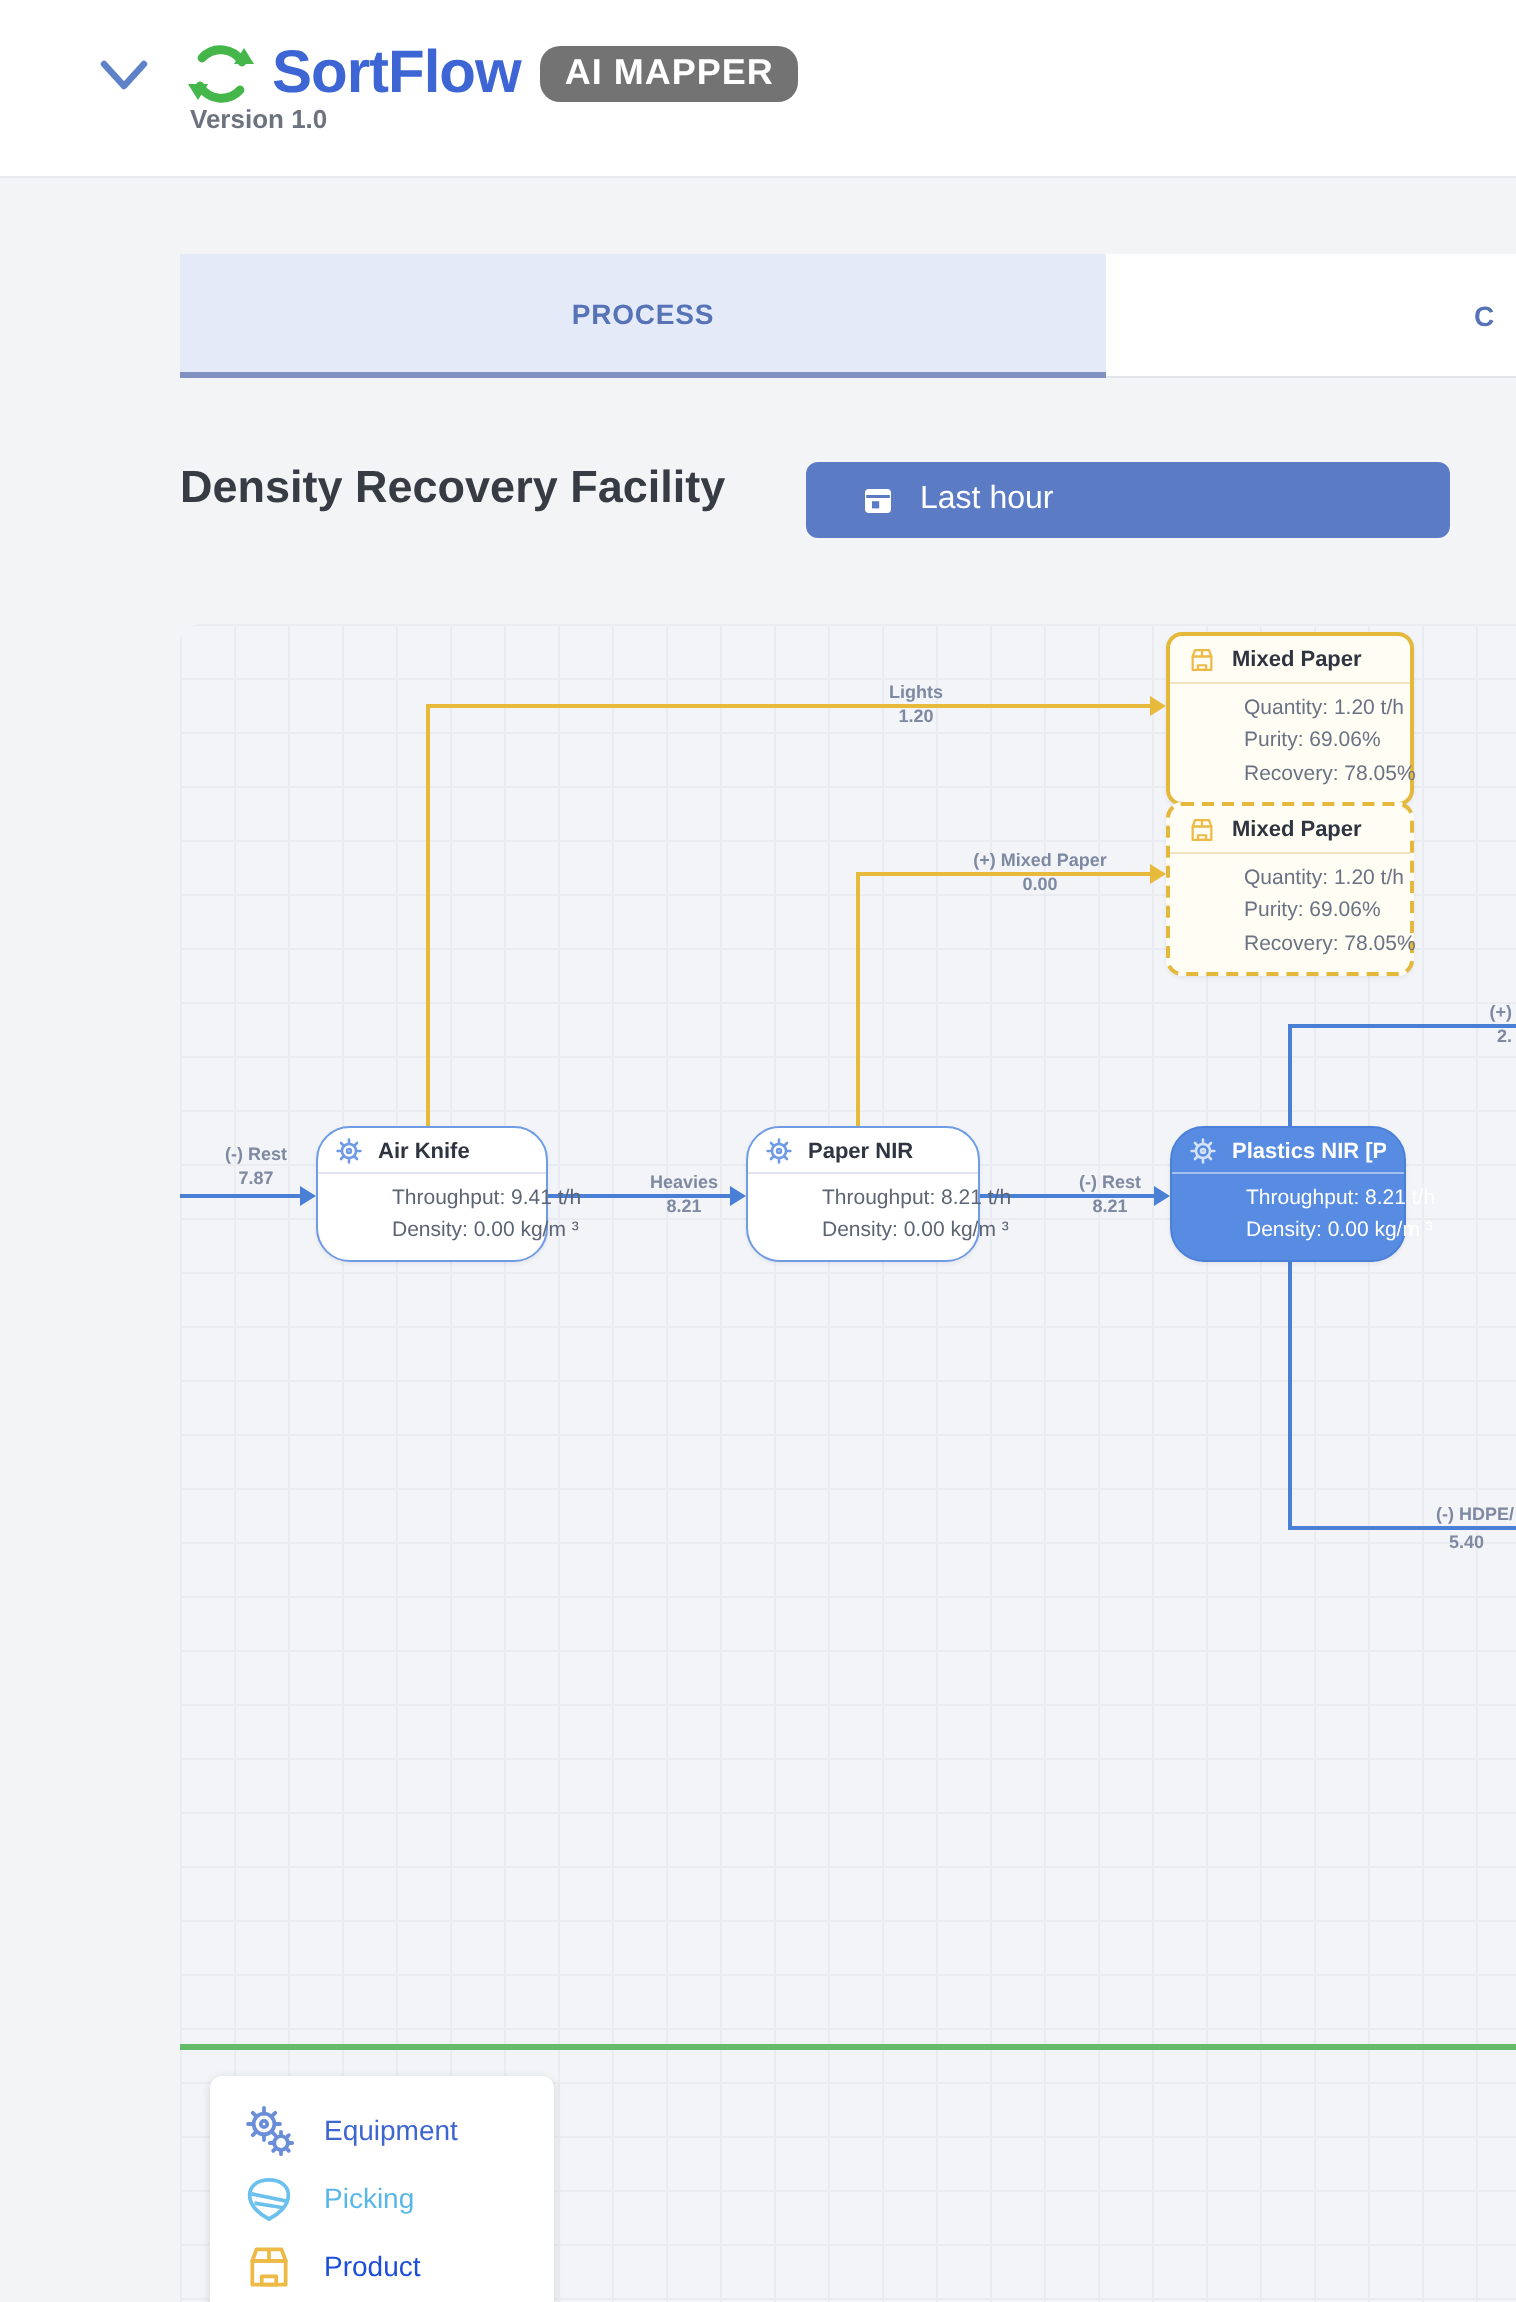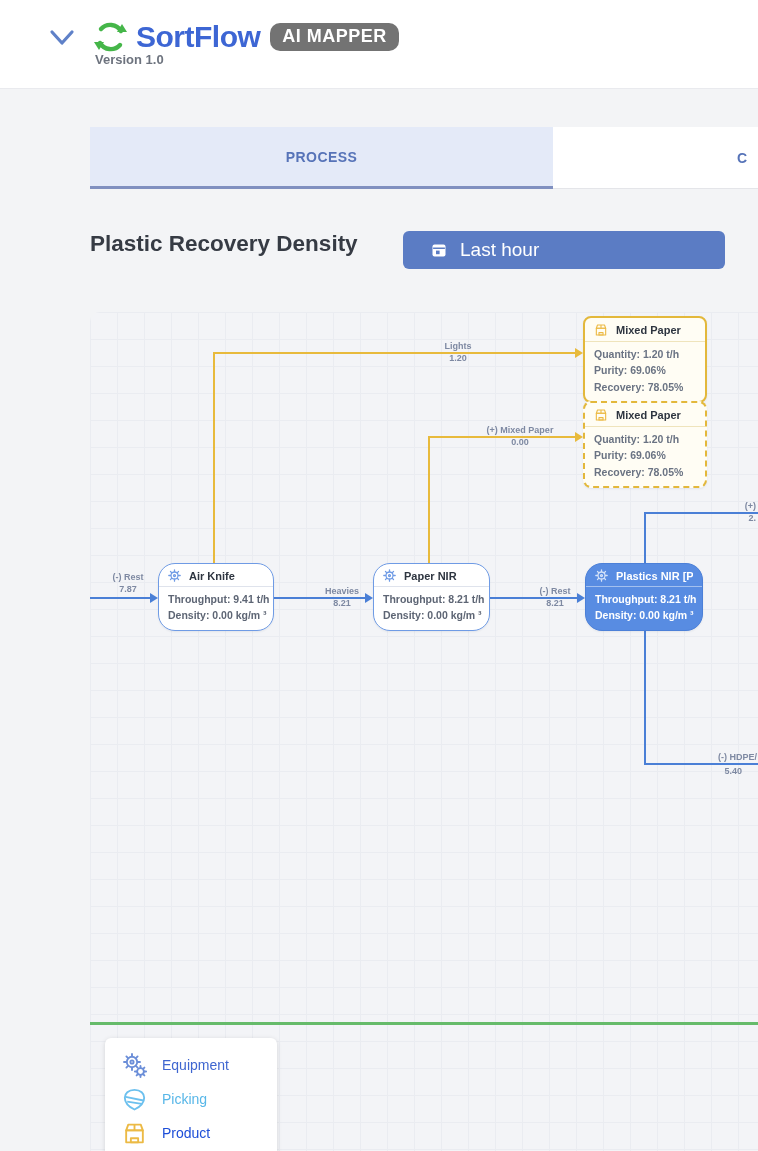--- a/index.html
+++ b/index.html
@@ -21,21 +21,21 @@
   .tabs{position:absolute;left:90px;top:127px;width:668px;height:62px;display:flex;}
   .tab{display:flex;align-items:center;justify-content:center;font-size:14px;font-weight:600;
        letter-spacing:0.4px;color:#5673b8;cursor:pointer;}
   .tab.active{width:463px;background:#e4eaf8;border-bottom:3px solid #8090c0;}
   .tab.inactive{flex:1;background:#ffffff;border-bottom:1px solid #e4e5e9;justify-content:flex-start;}
   .tab.inactive span{padding-left:184px;white-space:nowrap;overflow:hidden;}
 
   
   .ptitle{position:absolute;left:90px;top:231px;margin:0;font-size:22.5px;font-weight:800;color:#363b44;}
   .timebtn{position:absolute;left:403px;top:231px;width:322px;height:38px;background:#5b7cc4;border:none;
-           border-radius:6px;color:#ffffff;font-size:19px;font-family:inherit;display:flex;align-items:center;
+           border-radius:6px;color:#ffffff;font-size:16px;font-family:inherit;display:flex;align-items:center;
            padding:0 0 0 28px;gap:13px;cursor:pointer;}
 
   
   .canvas{position:absolute;left:90px;top:312px;width:668px;height:839px;
           border-top-left-radius:10px;overflow:hidden;background-color:#f3f4f7;
           background-image:linear-gradient(#eaecf1 1px,transparent 1px),
                            linear-gradient(90deg,#eaecf1 1px,transparent 1px);
           background-size:27px 27px;}
 
   .seg{position:absolute;}
@@ -53,21 +53,21 @@
   .node.eq{border:1.5px solid #6f9be5;}
   .node.sel{background:#588ce2;border:1.5px solid #4c80d8;}
   .node.prod{border:2px solid #e3b83b;background:#fffdf4;border-radius:8px;}
   .node.prod.dashed{border-style:dashed;}
   .nhead{display:flex;align-items:center;gap:8px;padding:5px 9px 4px;}
   .ntitle{font-size:11px;font-weight:700;color:#2e3540;white-space:nowrap;overflow:hidden;}
   .node .nhead{border-bottom:1px solid #dfe3ec;}
   .node.prod .nhead{border-bottom:1px solid #efe4bc;}
   .node.sel .nhead{border-bottom:1px solid rgba(255,255,255,0.45);}
   .node.sel .ntitle{color:#ffffff;}
-  .nbody{padding:4px 9px 6px;font-size:10.5px;font-weight:700;color:#5d6574;line-height:1.55;white-space:nowrap;}
+  .nbody{padding:4px 9px 6px;font-size:10.5px;font-weight:400;color:#5d6574;line-height:1.55;white-space:nowrap;margin-left:28px;}
   .node.sel .nbody{color:#ffffff;}
   .node.prod .nbody{color:#6a7383;}
 
   .greenline{position:absolute;left:0;top:710px;width:668px;height:3px;background:#66bb6a;}
 
   
   .legend{position:absolute;left:15px;top:726px;width:172px;height:125px;background:#ffffff;border-radius:6px;
           box-shadow:0 1px 5px rgba(0,0,0,0.13);padding:10px 0 0 16px;box-sizing:border-box;}
   .lrow{display:flex;align-items:center;gap:14px;height:34px;}
   .lrow .lic{width:27px;display:flex;justify-content:center;}
@@ -104,21 +104,21 @@
 
   <div class="tabs">
     <div class="tab active">
       <span>PROCESS</span>
     </div>
     <div class="tab inactive">
       <span>C</span>
     </div>
   </div>
 
-  <h1 class="ptitle">Plastic Recovery Density</h1>
+  <h1 class="ptitle">Density Recovery Facility</h1>
   <button class="timebtn">
     <span style="display:inline-flex;">
       <svg width="16" height="16" viewBox="0 0 16 16">
         <rect x="1.5" y="2.5" width="13" height="12" rx="2" fill="#ffffff"></rect>
         <rect x="2.8" y="6.2" width="10.4" height="0.1" fill="none" stroke="#5b7cc4" stroke-width="1.4"></rect>
         <rect x="5" y="8.6" width="3.6" height="3.6" fill="#5b7cc4"></rect>
       </svg>
     </span>
     <span>Last hour</span>
   </button>

